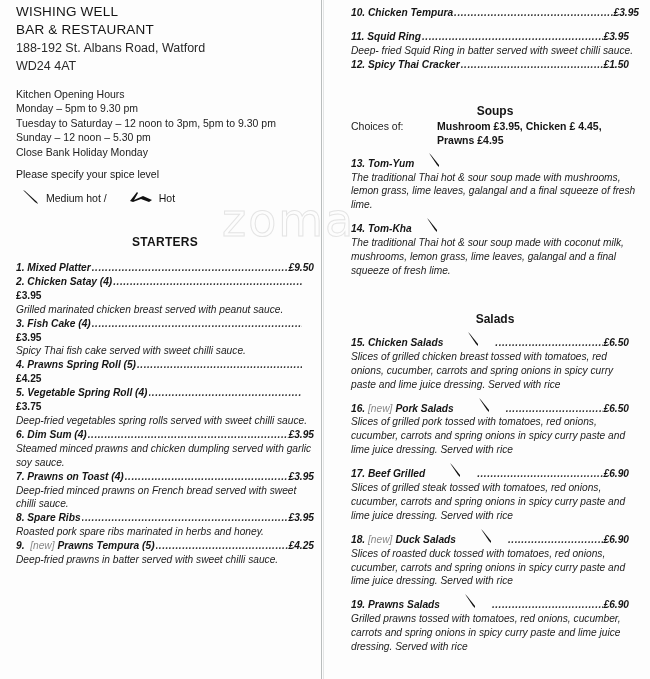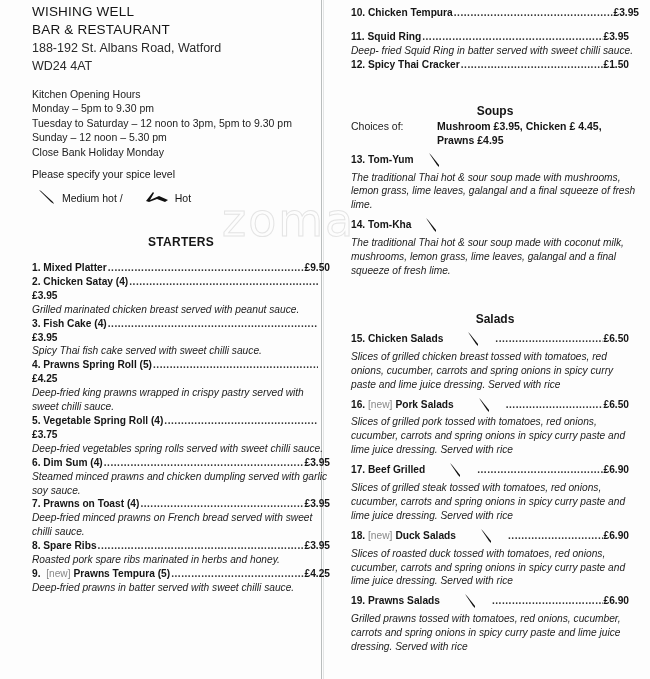--- a/index.html
+++ b/index.html
@@ -5,21 +5,21 @@
   html, body { margin: 0; padding: 0; }
   body {
     width: 650px; height: 679px; overflow: hidden;
     background: #fdfdfd;
     font-family: "Liberation Sans", "DejaVu Sans", sans-serif;
     color: #151515;
     position: relative;
   }
   .page { position: absolute; top: 0; left: 0; width: 650px; height: 679px; }
   .col { position: absolute; top: 0; }
-  .col-left { left: 32px; width: 298px; }
+  .col-left { left: 16px; width: 298px; }
   .col-right { left: 351px; width: 288px; }
   .divider {
     position: absolute; left: 321px; top: 0; width: 1px; height: 679px;
     background: #b9bdbd;
   }
   .divider-faint {
     position: absolute; left: 323px; top: 0; width: 1px; height: 679px;
     background: #e3e5e5;
   }
 
@@ -31,21 +31,21 @@
   .spice-row { margin-top: 9px; display: flex; align-items: center; font-size: 10.5px; font-weight: normal; padding-left: 6px; }
   .spice-row .lbl { margin-left: 6px; }
   .spice-row .gap { width: 22px; }
 
   .chili { display: inline-block; vertical-align: middle; }
 
   .section-title { text-align: center; font-weight: bold; font-size: 12px; }
   .starters-title { margin-top: 28px; margin-bottom: 12px; letter-spacing: 0.3px; }
 
   .item { font-size: 10.2px; line-height: 13.9px; }
-  .item-line { display: flex; align-items: flex-start; font-weight: bold; white-space: nowrap; }
+  .item-line { display: flex; align-items: flex-end; font-weight: bold; white-space: nowrap; font-style: italic; }
   .item-line .title { flex: 0 0 auto; }
   .item-line .leader { flex: 1 1 auto; overflow: hidden; margin: 0 1px; }
   .item-line .leader::after {
     content: "..................................................................................................................................................................";
     font-weight: bold; letter-spacing: 0.5px; color: #333;
   }
   .item-line .price { flex: 0 0 auto; }
   .price-own { font-weight: bold; }
   .desc { font-style: italic; color: #222; }
   .new-tag { color: #888; font-weight: normal; margin-right: 3px; }
@@ -135,21 +135,20 @@
         </div>
       <div class="price-own">£3.95</div>
       <div class="desc">Spicy Thai fish cake served with sweet chilli sauce.</div>
     </div>
     <div class="item">
       <div class="item-line">
           <span class="title">4.  Prawns Spring Roll (5)</span>
           <span class="leader" style="margin-right:12px"></span>
         </div>
       <div class="price-own">£4.25</div>
-      <div class="desc">Deep-fried king prawns wrapped in crispy pastry served with sweet chilli sauce.</div>
     </div>
     <div class="item">
       <div class="item-line">
           <span class="title">5.  Vegetable Spring Roll (4)</span>
           <span class="leader" style="margin-right:12px"></span>
         </div>
       <div class="price-own">£3.75</div>
       <div class="desc">Deep-fried vegetables spring rolls served with sweet chilli sauce.</div>
     </div>
     <div class="item">

